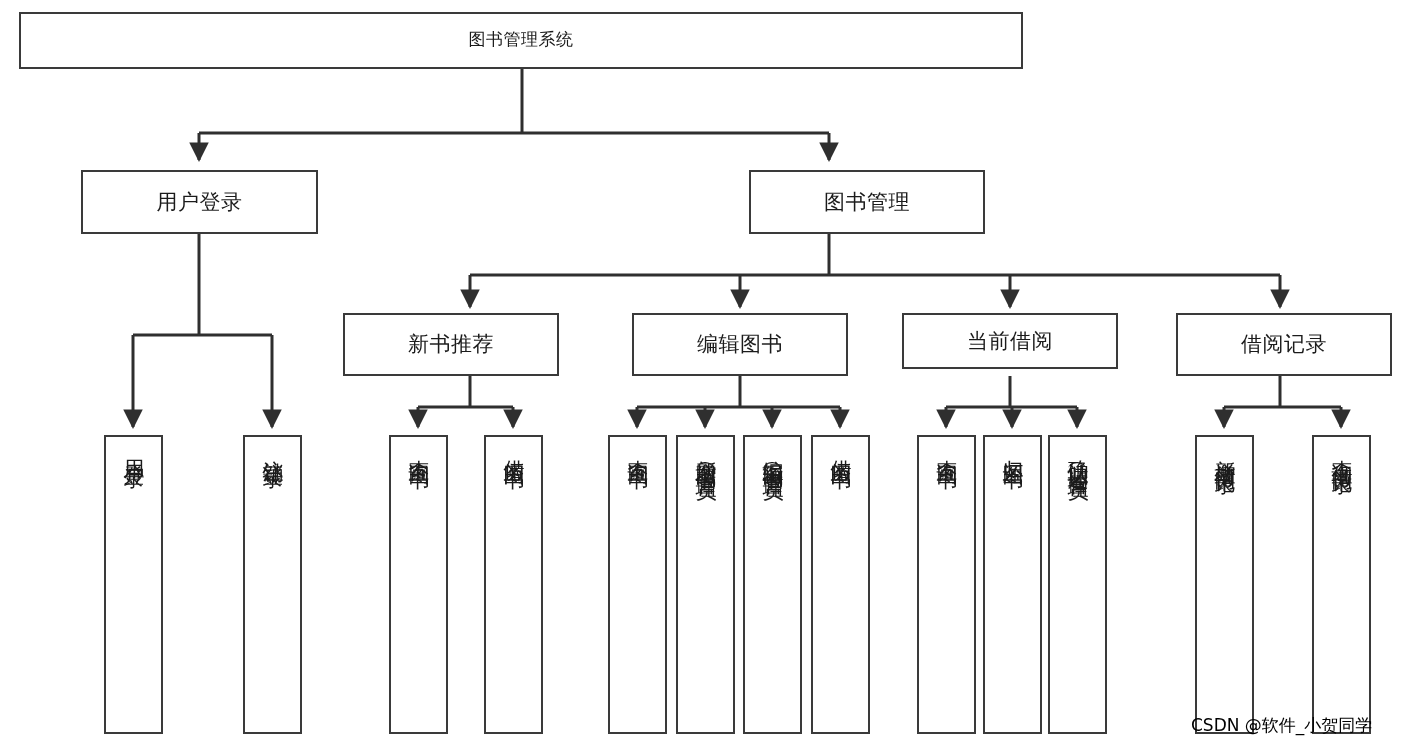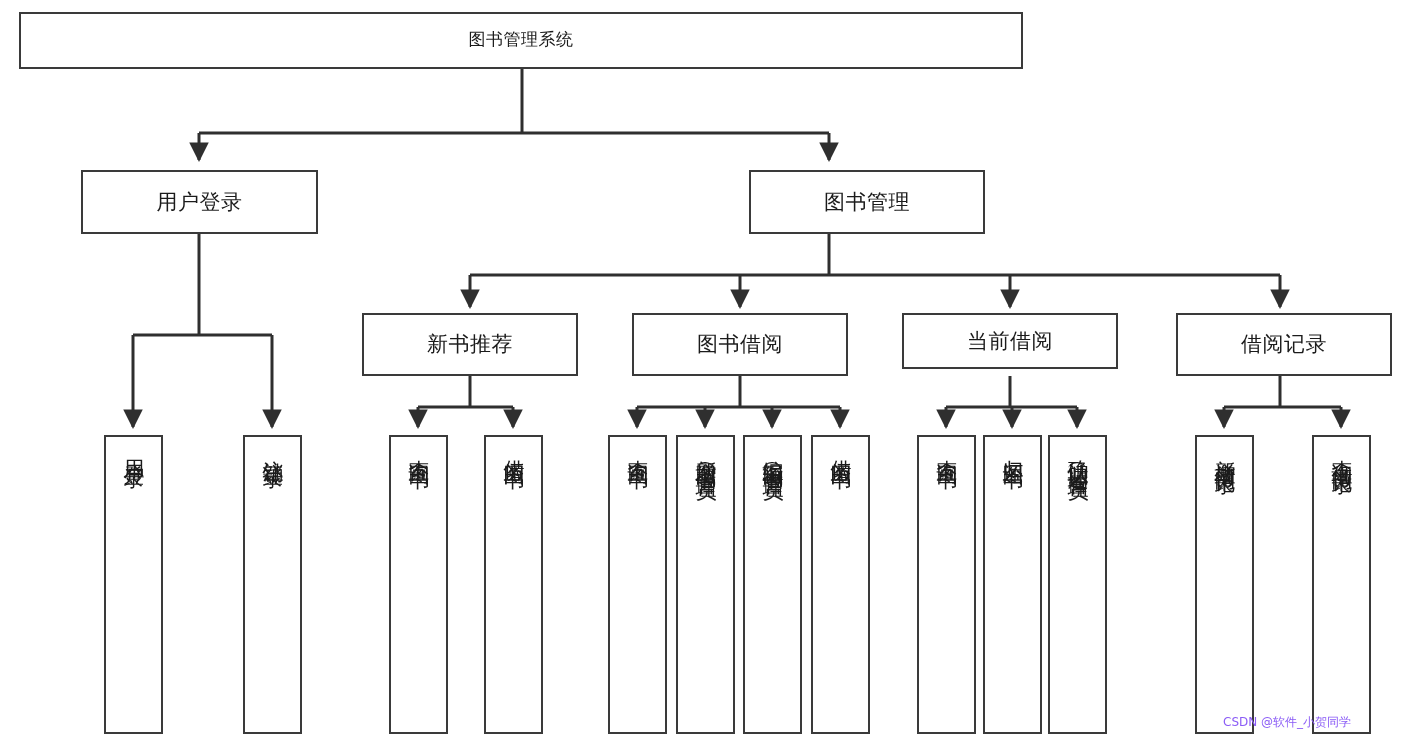--- a/index.html
+++ b/index.html
@@ -62,26 +62,25 @@
   .node.leaf .node-label {
     writing-mode: vertical-rl;
     text-orientation: upright;
     font-size: 21px;
     letter-spacing: 3px;
     line-height: 1;
     white-space: nowrap;
   }
   .watermark {
     position: absolute;
-    font-size: 12px;
-    color: #8b5cf6;
+    font-size: 17px;
+    color: #000000;
     z-index: 5;
     white-space: nowrap;
     font-family: "DejaVu Sans", "Liberation Sans", sans-serif;
-    margin-left: 32px;
   }
 </style>
 </head>
 <body>
 
 <div id="canvas">
 
   <svg id="wires" viewBox="0 0 1405 747" width="1405" height="747" xmlns="http://www.w3.org/2000/svg">
     <defs>
       <marker id="arrow" viewBox="0 0 10 10" refX="9" refY="5" markerWidth="6.5" markerHeight="6.5" orient="auto-start-reverse">
@@ -136,25 +135,25 @@
     <span class="node-label">图书管理系统</span>
   </div>
 
   <div class="node branch" style="left:81px; top:170px; width:237px; height:64px;">
     <span class="node-label">用户登录</span>
   </div>
   <div class="node branch" style="left:711px; top:170px; width:236px; height:64px;margin-left:38px;">
     <span class="node-label">图书管理</span>
   </div>
 
-  <div class="node branch" style="left:362px; top:313px; width:216px; height:63px;justify-content:center;">
+  <div class="node branch" style="left:343px; top:313px; width:216px; height:63px;justify-content:center;">
     <span class="node-label">新书推荐</span>
   </div>
   <div class="node branch" style="left:632px; top:313px; width:216px; height:63px;">
-    <span class="node-label">图书借阅</span>
+    <span class="node-label">编辑图书</span>
   </div>
   <div class="node branch" style="left:902px; top:313px; width:216px; height:56px;">
     <span class="node-label">当前借阅</span>
   </div>
   <div class="node branch" style="left:1176px; top:313px; width:216px; height:63px;">
     <span class="node-label">借阅记录</span>
   </div>
 
   <div class="node leaf" style="left:104px; top:435px; width:59px; height:299px;">
     <span class="node-label">用户登录</span>

